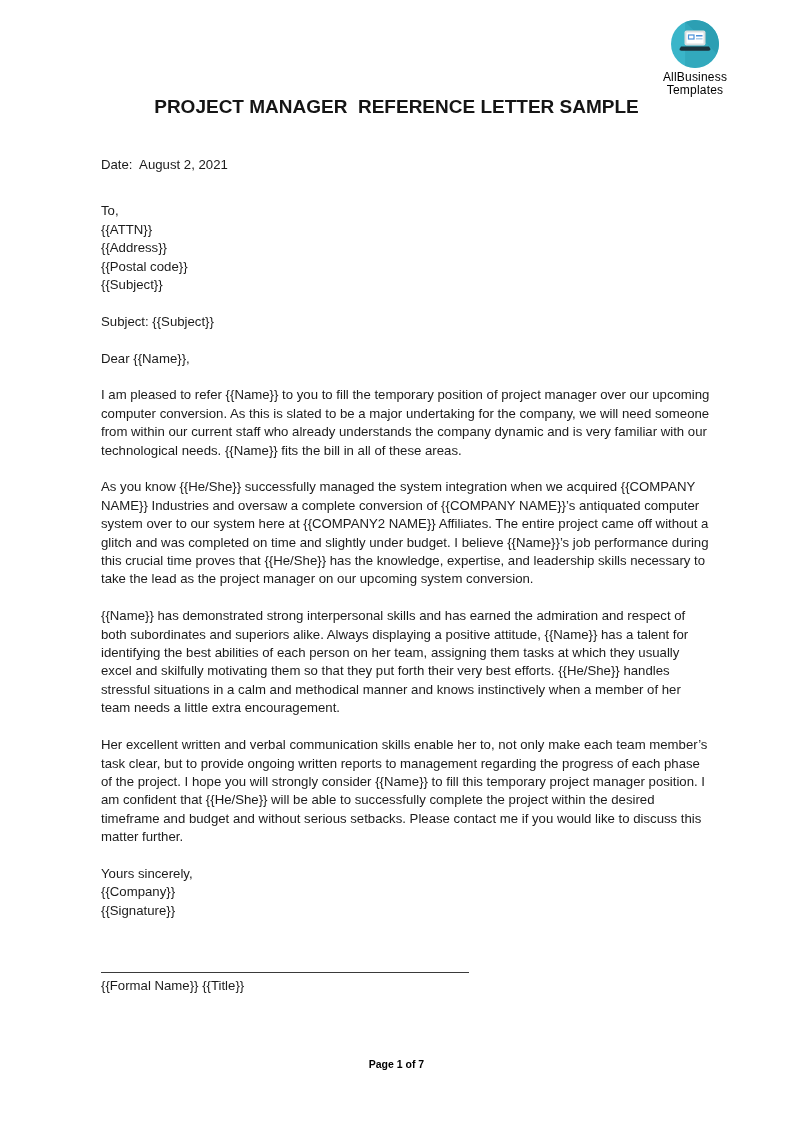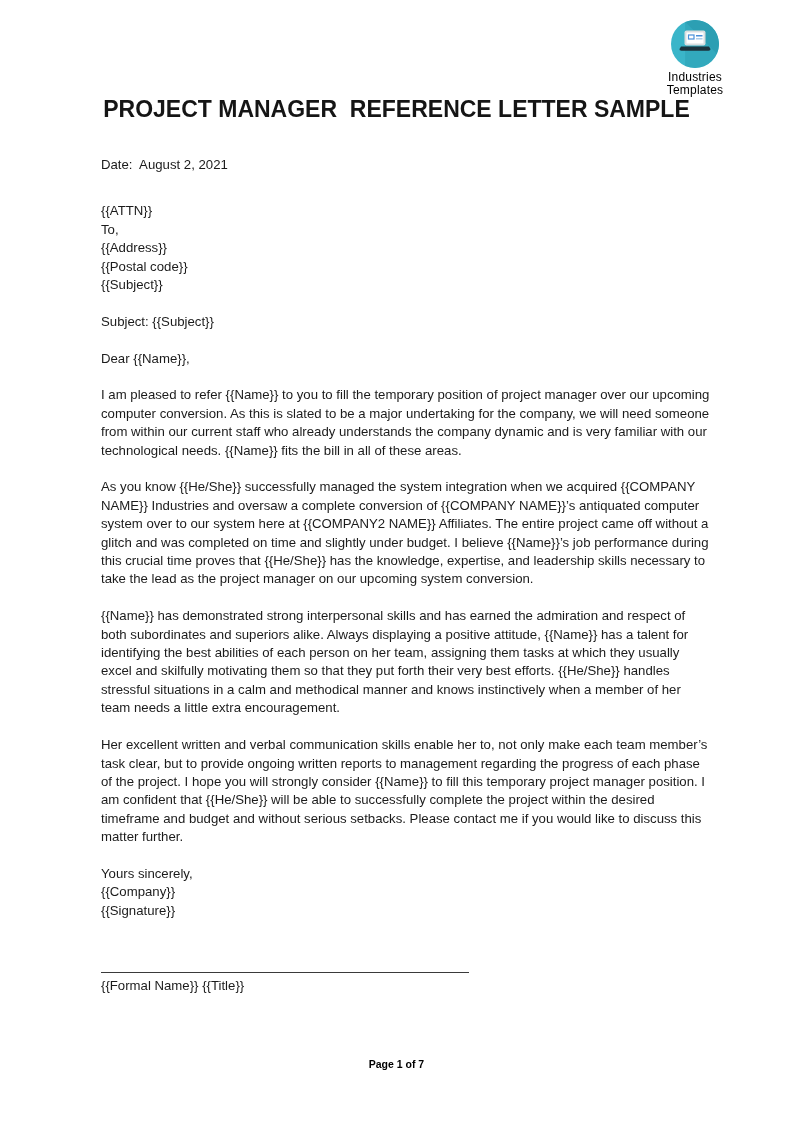--- a/index.html
+++ b/index.html
@@ -30,21 +30,21 @@
     color: #000000;
     letter-spacing: 0.2px;
   }
   
   .title {
     position: absolute;
     top: 96px;
     left: 0;
     width: 100%;
     text-align: center;
-    font-size: 23px;
+    font-size: 19px;
     font-weight: bold;
     color: #151515;
     white-space: pre-wrap;
   }
   
   .content {
     position: absolute;
     top: 156px;
     left: 95px;
     width: 612px;
@@ -98,34 +98,34 @@
       <rect x="15.5" y="12.5" width="21" height="15" rx="2" fill="#d9dee0"></rect>
       <rect x="17.5" y="14.5" width="17" height="11" fill="#ffffff"></rect>
 
       <rect x="19.5" y="17" width="5.5" height="4" fill="none" stroke="#4a90d9" stroke-width="1.2"></rect>
       <rect x="27" y="17" width="6.5" height="1.5" fill="#4a90d9"></rect>
       <rect x="27" y="20" width="6.5" height="1.5" fill="#aecde9"></rect>
 
       <path d="M12 28.5 L40 28.5 L41.5 31 Q41.8 32.8 39.5 32.8 L12.5 32.8 Q10.2 32.8 10.5 31 Z" fill="#1c333d"></path>
     </svg>
     <div class="logo-text">
-      <div>Industries</div>
+      <div>AllBusiness</div>
       <div>Templates</div>
     </div>
   </div>
 
   <h1 class="title">PROJECT MANAGER  REFERENCE LETTER SAMPLE</h1>
 
   <div class="content">
 
     <p class="date-line">Date:  August 2, 2021</p>
 
     <div class="recipient">
+      <div class="addr-line">To,</div>
       <div class="addr-line">{{ATTN}}</div>
-      <div class="addr-line">To,</div>
       <div class="addr-line">{{Address}}</div>
       <div class="addr-line">{{Postal code}}</div>
       <div class="addr-line">{{Subject}}</div>
     </div>
 
     <p>Subject: {{Subject}}</p>
 
     <p>Dear {{Name}},</p>
 
     <p>I am pleased to refer {{Name}} to you to fill the temporary position of project manager over our upcoming computer conversion. As this is slated to be a major undertaking for the company, we will need someone from within our current staff who already understands the company dynamic and is very familiar with our technological needs. {{Name}} fits the bill in all of these areas.</p>

